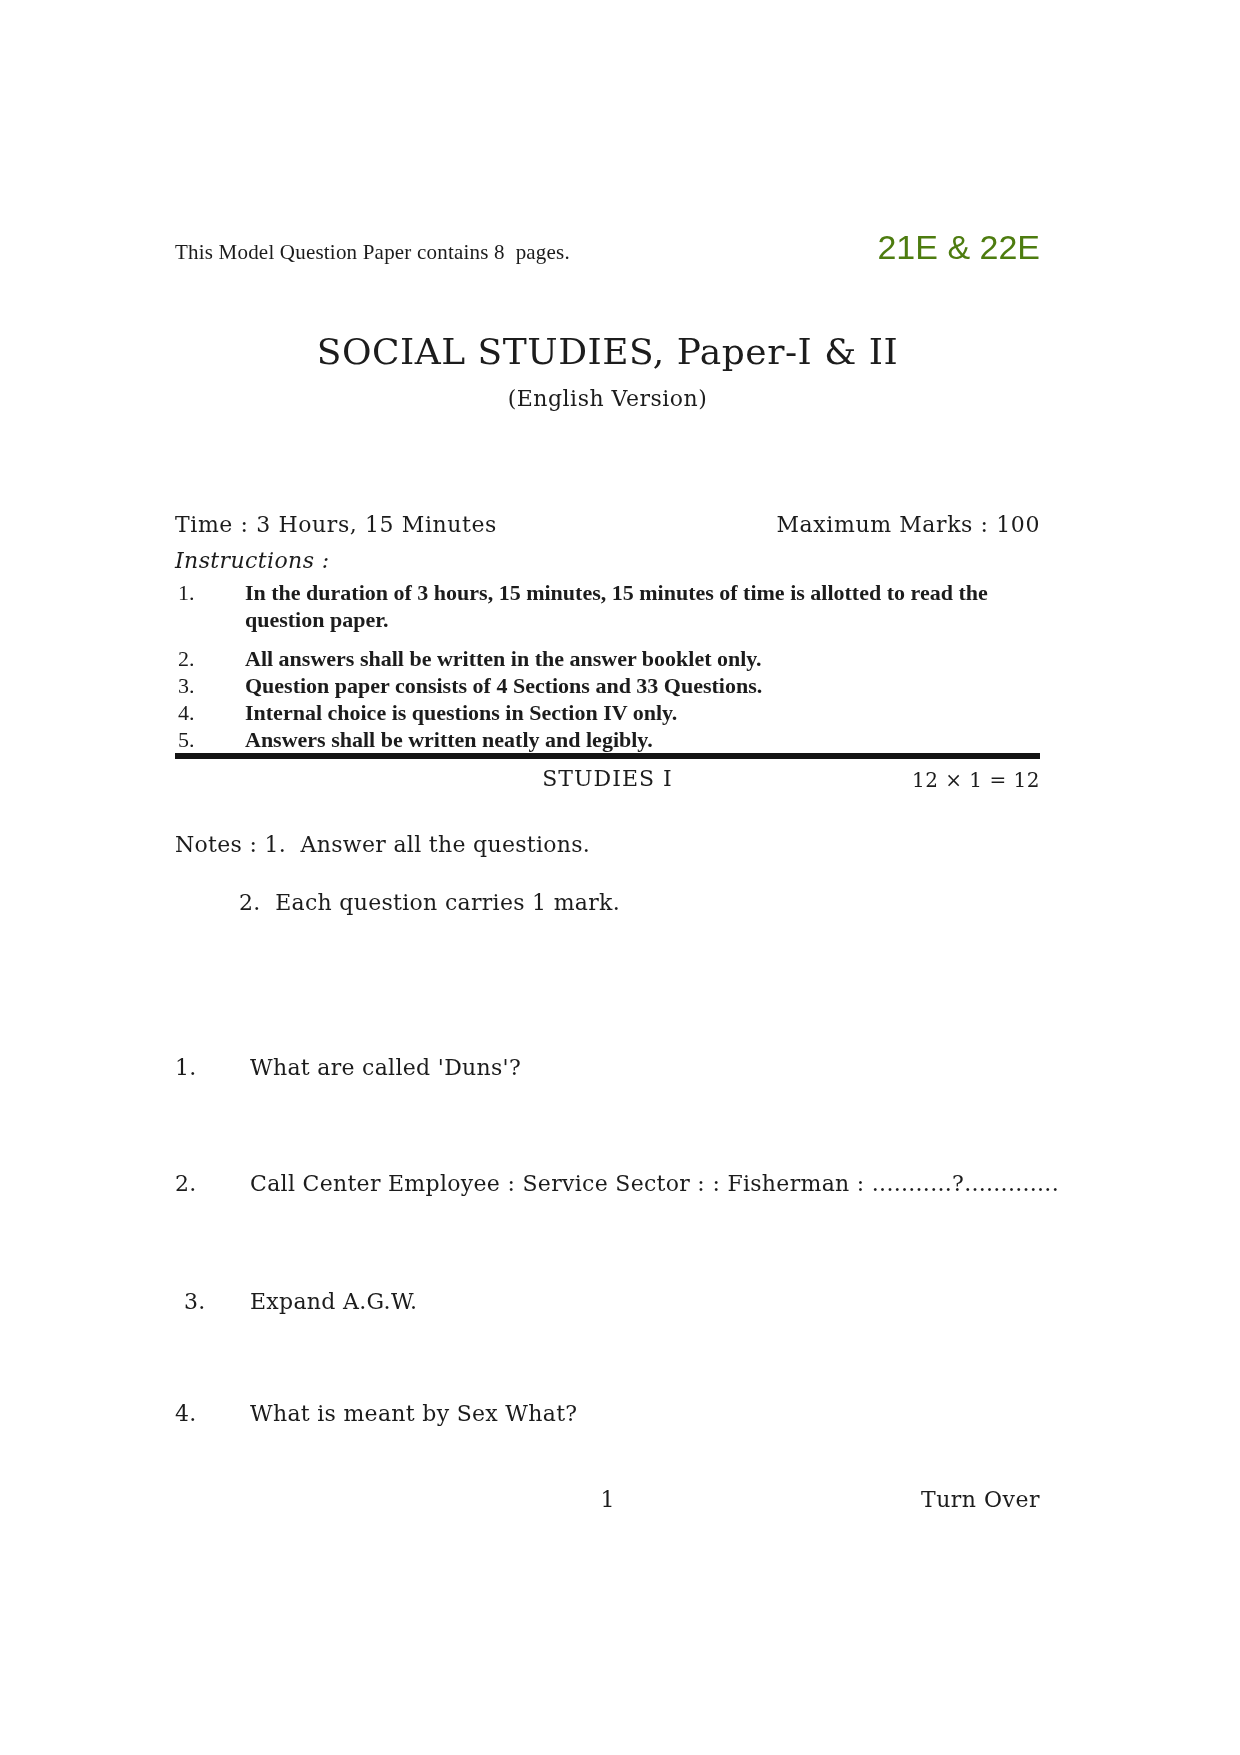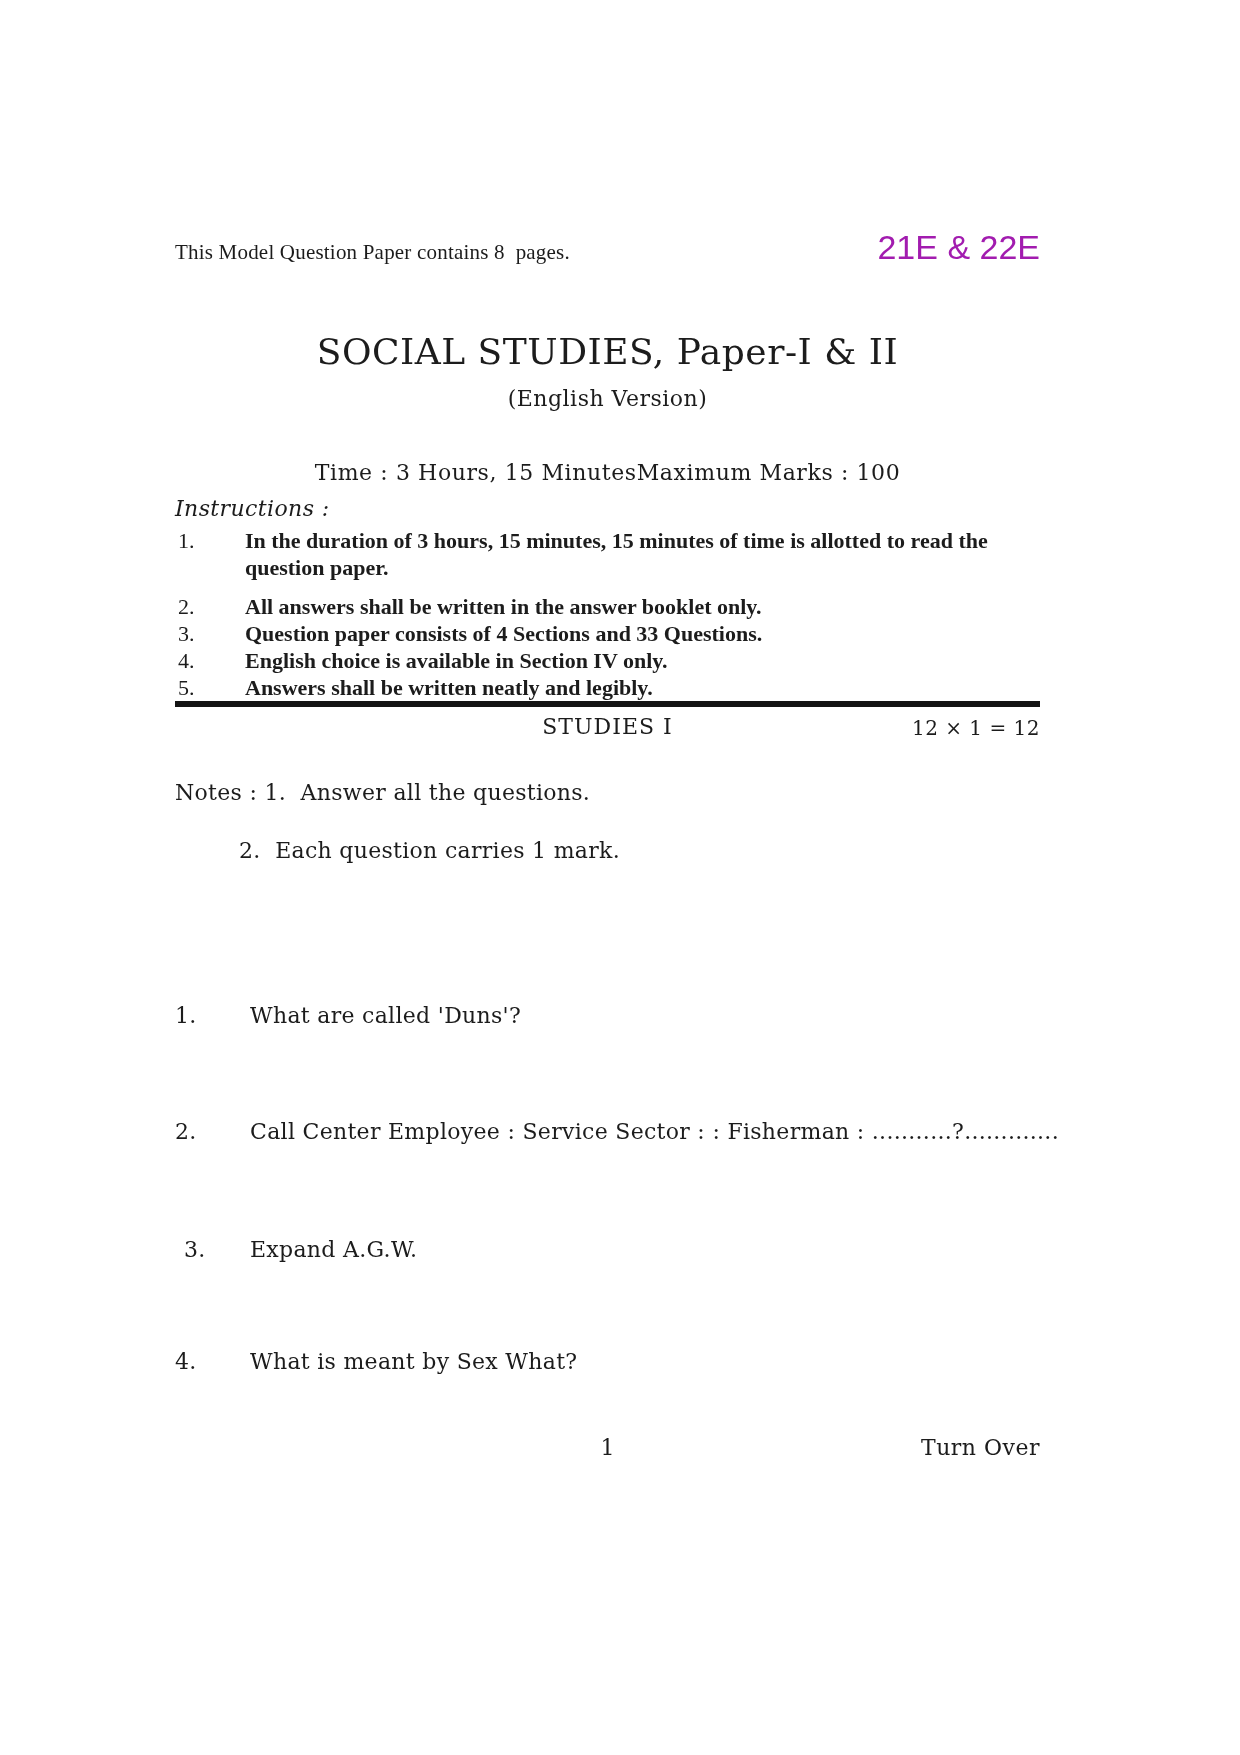--- a/index.html
+++ b/index.html
@@ -30,41 +30,41 @@
     align-items: baseline;
   }
   .pages-note {
     font-family: "Liberation Serif", serif;
     font-size: 21px;
     letter-spacing: 0.2px;
   }
   .paper-code {
     font-family: "Liberation Sans", sans-serif;
     font-size: 34px;
-    color: #a21caf;
+    color: #4d7c0f;
   }
   
   .title {
     margin: 64px 0 0 0;
     text-align: center;
     font-size: 36px;
     font-weight: normal;
     letter-spacing: 0.5px;
   }
   .subtitle {
     margin-top: 14px;
     text-align: center;
     font-size: 22px;
     letter-spacing: 0.5px;
   }
   
   .meta-row {
-    margin-top: 48px;
-    display: flex;
-    justify-content: center;
+    margin-top: 100px;
+    display: flex;
+    justify-content: space-between;
     font-size: 22px;
     letter-spacing: 0.6px;
     line-height: 28px;
   }
   
   .instructions-label {
     margin-top: 8px;
     font-size: 22px;
     font-style: italic;
     line-height: 28px;
@@ -168,21 +168,21 @@
       <div class="inst-item">
         <span class="inst-num">2.</span>
         <span class="inst-text">All answers shall be written in the answer booklet only.</span>
       </div>
       <div class="inst-item">
         <span class="inst-num">3.</span>
         <span class="inst-text">Question paper consists of 4 Sections and 33 Questions.</span>
       </div>
       <div class="inst-item">
         <span class="inst-num">4.</span>
-        <span class="inst-text">English choice is available in Section IV only.</span>
+        <span class="inst-text">Internal choice is questions in Section IV only.</span>
       </div>
       <div class="inst-item">
         <span class="inst-num">5.</span>
         <span class="inst-text">Answers shall be written neatly and legibly.</span>
       </div>
     </div>
 
     <div class="rule"></div>
 
     <div class="section-row">

